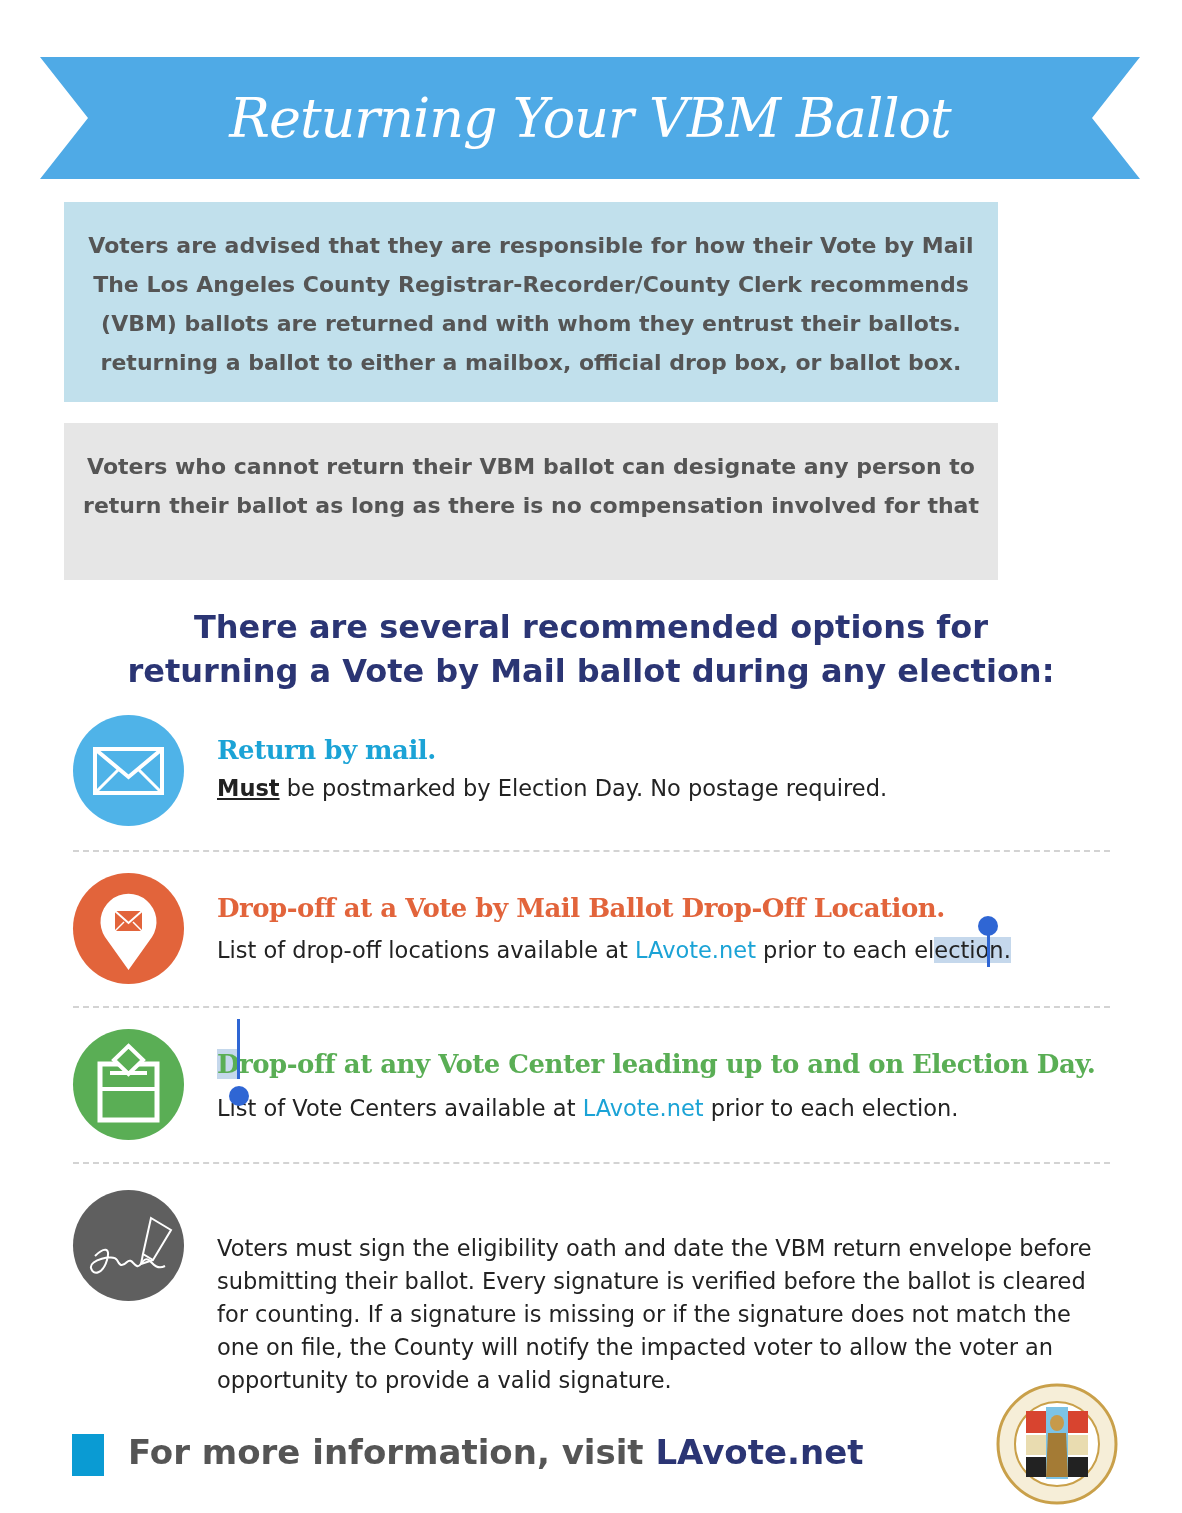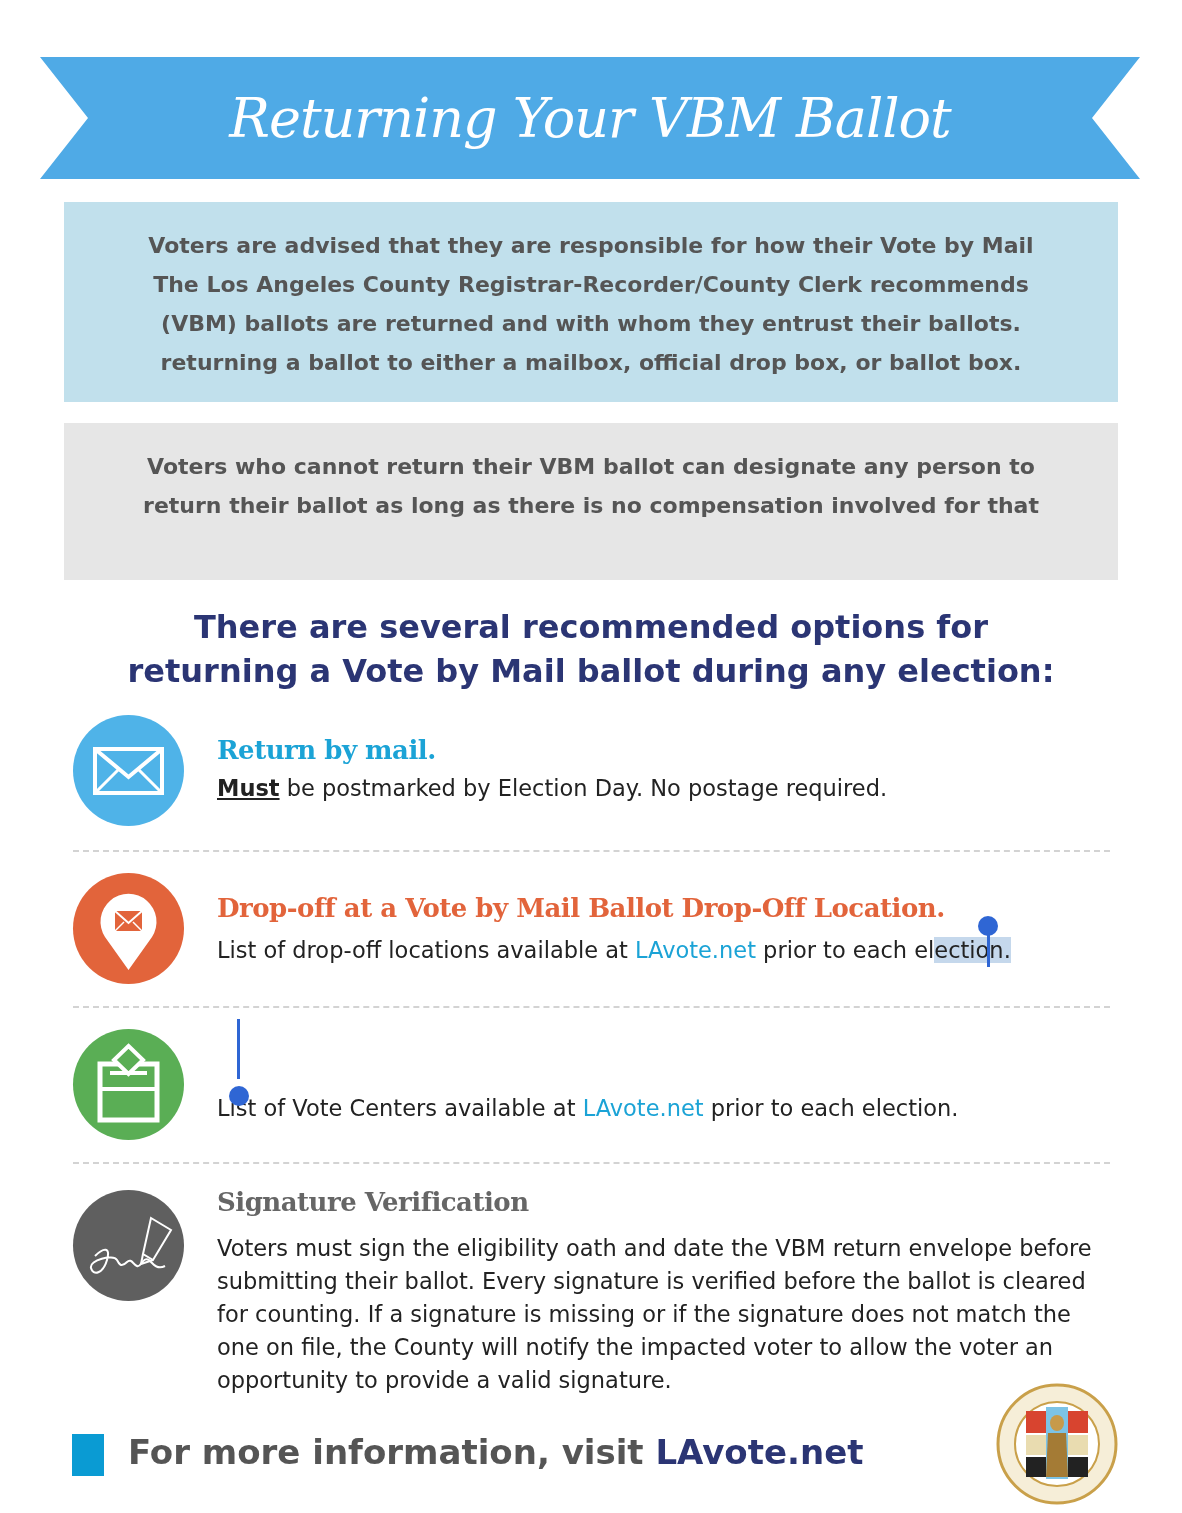--- a/index.html
+++ b/index.html
@@ -1,21 +1,21 @@
 <!DOCTYPE html>
 <html><head>
 <meta charset="utf-8">
 <style>
   html,body{margin:0;padding:0;background:#fff;}
   body{width:1182px;height:1513px;position:relative;overflow:hidden;font-family:"DejaVu Sans",sans-serif;}
   .banner{position:absolute;left:40px;top:57px;width:1100px;height:122px;}
   .banner svg{position:absolute;left:0;top:0;}
   .banner-title{position:absolute;left:0;top:0;width:1100px;height:122px;display:flex;align-items:center;justify-content:center;
     font-family:"DejaVu Serif",serif;font-style:italic;font-weight:normal;font-size:54px;color:#fff;letter-spacing:-1px;}
-  .box{position:absolute;left:64px;width:1054px;box-sizing:border-box;text-align:center;font-weight:bold;color:#555;font-size:22px;line-height:39px;}
+  .box{position:absolute;left:64px;width:934px;box-sizing:border-box;text-align:center;font-weight:bold;color:#555;font-size:22px;line-height:39px;}
   .box-blue{top:202px;height:200px;background:#c1e0ec;padding-top:24px;}
   .box-gray{top:423px;height:157px;background:#e6e6e6;padding-top:24px;}
   .headline{position:absolute;left:0;top:605px;width:1182px;text-align:center;font-weight:bold;color:#2b3574;font-size:32px;line-height:44px;}
   .item{position:absolute;left:73px;width:1050px;}
   .icon-circle{position:absolute;left:0;top:0;width:111px;height:111px;border-radius:50%;}
   .icon-circle svg{position:absolute;left:0;top:0;}
   .item-title{position:absolute;left:144px;font-family:"DejaVu Serif",serif;font-weight:bold;font-size:26px;white-space:nowrap;letter-spacing:-0.5px;}
   .item-body{position:absolute;left:144px;font-size:22.5px;color:#222;white-space:nowrap;}
   .link{color:#1ba3d6;}
   .underline{text-decoration:underline;font-weight:bold;}
@@ -91,37 +91,37 @@
 
 <div class="item" style="top:1029px;height:111px;">
   <div class="icon-circle" style="background:#5aae55;">
     <svg width="111" height="111">
       <rect x="27" y="35" width="57" height="56" fill="none" stroke="#fff" stroke-width="5"></rect>
       <line x1="27" y1="60" x2="84" y2="60" stroke="#fff" stroke-width="4"></line>
       <polygon points="55.5,17 70,31 55.5,45 41,31" fill="#5aae55" stroke="#fff" stroke-width="4"></polygon>
       <line x1="37" y1="44" x2="74" y2="44" stroke="#fff" stroke-width="4"></line>
     </svg>
   </div>
+  <div class="item-title" style="top:20px;color:#5aae55;"><span class="sel">D</span><span>rop-off at any Vote Center leading up to and on Election Day.</span></div>
   <div class="item-body" style="top:66px;"><span>List of Vote Centers available at </span><span class="link">LAvote.net</span><span> prior to each election.</span></div>
   <div class="caret" style="left:164px;top:-10px;height:60px;"></div>
   <div class="caret-dot" style="left:156px;top:57px;"></div>
 </div>
 
 <div class="divider" style="top:1162px;"></div>
 
 <div class="item" style="top:1190px;height:210px;">
   <div class="icon-circle" style="background:#5f5f5f;">
     <svg width="111" height="111">
       <path d="M22,66 C30,58 38,56 34,70 C30,84 20,86 18,78 C16,70 40,64 44,70 C46,74 48,78 54,72 C58,68 60,74 64,76 C68,78 70,66 76,70 C80,74 84,80 92,76" fill="none" stroke="#fff" stroke-width="2"></path>
       <path d="M78,28 L98,40 L80,70 L70,64 Z" fill="none" stroke="#fff" stroke-width="2"></path>
       <line x1="70" y1="64" x2="68" y2="74" stroke="#fff" stroke-width="2"></line>
       <line x1="80" y1="70" x2="68" y2="74" stroke="#fff" stroke-width="2"></line>
     </svg>
   </div>
-  <div class="item-title" style="top:-3px;color:#666;">Signature Verification</div>
   <div class="sig-body">Voters must sign the eligibility oath and date the VBM return envelope before submitting their ballot. Every signature is verified before the ballot is cleared for counting. If a signature is missing or if the signature does not match the one on file, the County will notify the impacted voter to allow the voter an opportunity to provide a valid signature.</div>
 </div>
 
 <div class="footer-bar"></div>
 <div class="footer-text"><span>For more information, visit </span><span class="footer-link">LAvote.net</span></div>
 
 <div class="seal">
   <svg width="122" height="122" viewBox="0 0 122 122">
     <circle cx="61" cy="61" r="59" fill="#f6eed8" stroke="#c9a04a" stroke-width="3"></circle>
     <circle cx="61" cy="61" r="42" fill="#fff" stroke="#c9a04a" stroke-width="2"></circle>

